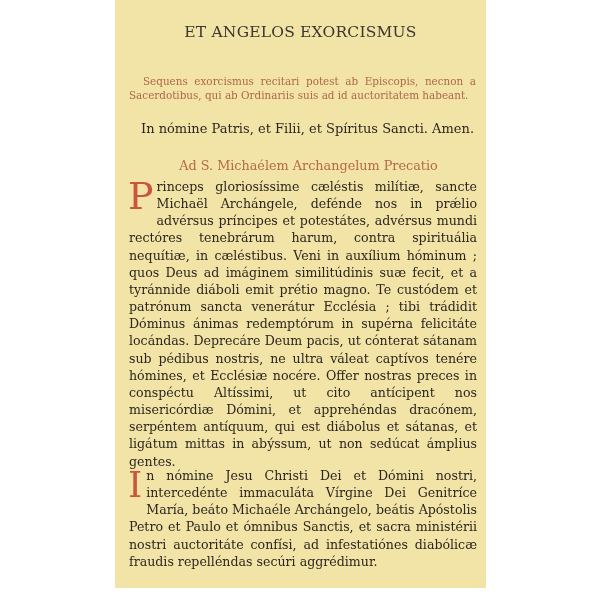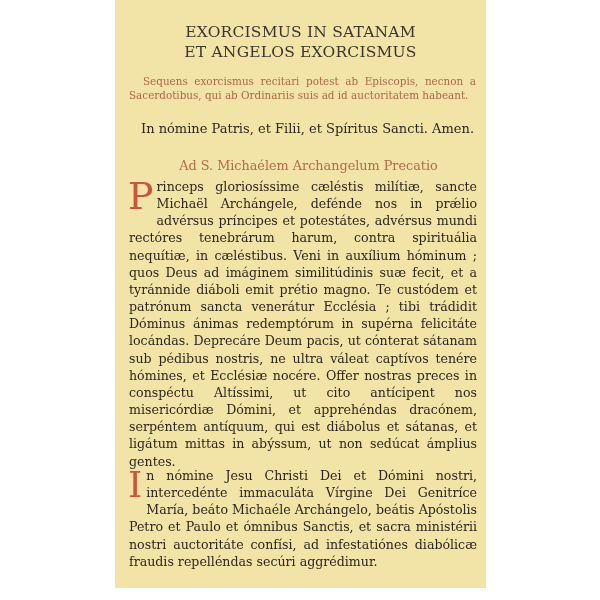--- a/index.html
+++ b/index.html
@@ -41,21 +41,20 @@
     float:left; color:#C9553F; font-size:38px; line-height:30px;
     margin:3px 3px 0 -1px; height:32px;
   }
   .dropcap.i { font-size:36px; margin-right:4px; }
 </style>
 </head>
 <body>
 
 <div class="card">
   <div class="title">
-    <div>EXORCISMUS IN SATANAM</div>
     <div>ET ANGELOS EXORCISMUS</div>
   </div>
 
   <div class="rubric-note">Sequens exorcismus recitari potest ab Episcopis, necnon a Sacerdotibus, qui ab Ordinariis suis ad id auctoritatem habeant.</div>
 
   <div class="invocation">In nómine Patris, et Filii, et Spíritus Sancti. Amen.</div>
 
   <div class="section-title st1">Ad S. Michaélem Archangelum Precatio</div>
 
   <div class="prayer p1">

